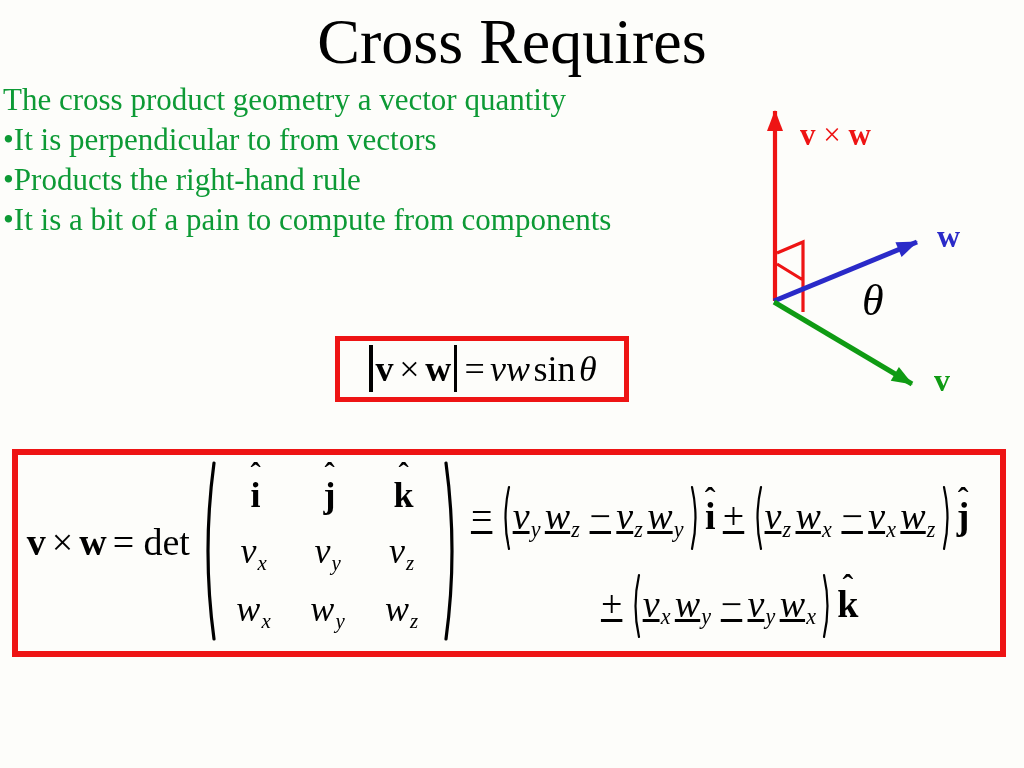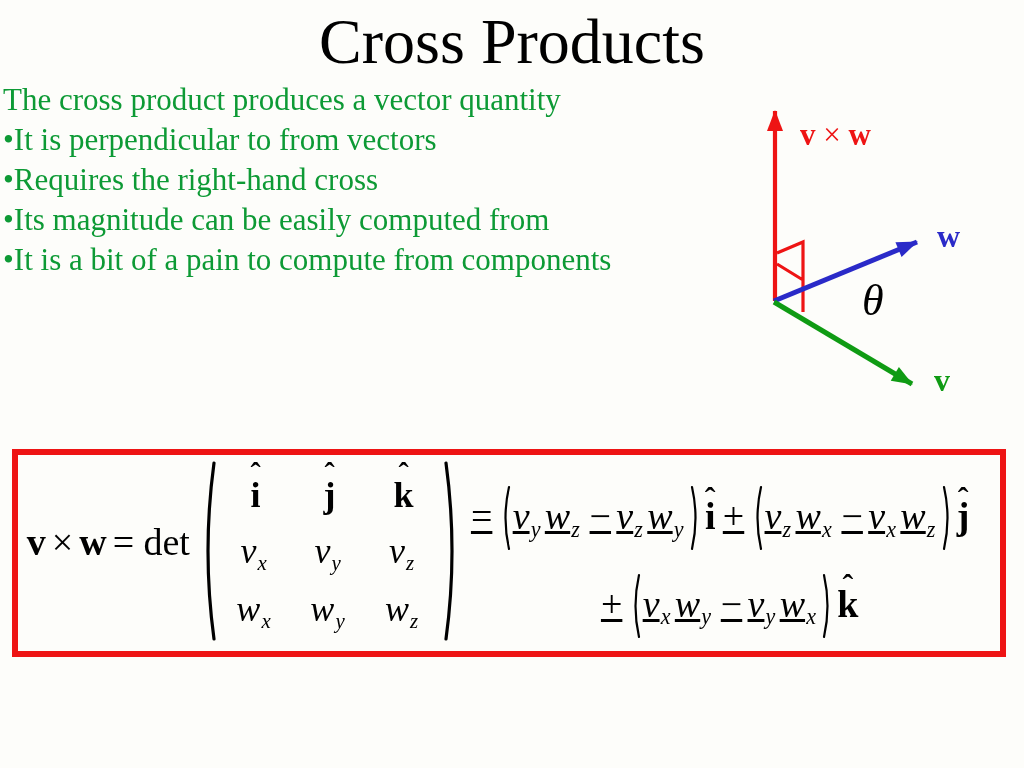--- a/index.html
+++ b/index.html
@@ -55,27 +55,26 @@
   .tk-h { position:relative; display:inline-block; font-weight:700; margin:0 2px; }
   .tk-h .acc { position:absolute; top:-0.56em; left:50%; transform:translateX(-50%);
                font-size:0.85em; font-weight:700; }
   .tk-p { vertical-align:middle; margin:0 1px; transform:translateY(-2px); }
 </style>
 </head>
 <body>
 
 <div class="slide">
 
-  <h1 class="title">Cross Products</h1>
+  <h1 class="title">Cross Requires</h1>
 
   <div class="bullets">
-    <div>The cross product produces a vector quantity</div>
+    <div>The cross product geometry a vector quantity</div>
     <div>•It is perpendicular to from vectors</div>
-    <div>•Requires the right-hand cross</div>
-    <div>•Its magnitude can be easily computed from</div>
+    <div>•Products the right-hand rule</div>
     <div>•It is a bit of a pain to compute from components</div>
   </div>
 
   <svg class="diagram" width="284" height="315" viewBox="0 0 284 315">
     <defs>
       <marker id="ah-red" markerUnits="userSpaceOnUse" markerWidth="24" markerHeight="18" refX="21" refY="9" orient="auto">
           <path d="M1,1 L22,9 L1,17 Z" fill="var(--red)"></path>
         </marker>
       <marker id="ah-blue" markerUnits="userSpaceOnUse" markerWidth="24" markerHeight="18" refX="21" refY="9" orient="auto">
           <path d="M1,1 L22,9 L1,17 Z" fill="var(--blue)"></path>
@@ -89,20 +88,23 @@
     <path d="M37,168 L63,157 L63,227 M37,179 L63,195" fill="none" stroke="var(--red)" stroke-width="3.2"></path>
     <line x1="34" y1="216" x2="177" y2="157" stroke="var(--blue)" stroke-width="5" marker-end="url(#ah-blue)"></line>
     <line x1="34" y1="217" x2="172" y2="299" stroke="var(--green)" stroke-width="5" marker-end="url(#ah-green)"></line>
 
     <text class="lbl-cross" x="60" y="60"><tspan>v</tspan><tspan font-weight="400"> × </tspan><tspan>w</tspan></text>
     <text class="lbl-w" x="197" y="162">w</text>
     <text class="lbl-v" x="194" y="306">v</text>
     <text class="lbl-theta" x="122" y="230">θ</text>
   </svg>
 
+  <div class="magbox">
+    <div class="mathline"><span class="tk-bar"></span><span class="tk-b">v</span><span class="tk-o">×</span><span class="tk-b">w</span><span class="tk-bar"></span><span class="tk-o">=</span><span class="tk-v">v</span><span class="tk-v">w</span><span class="tk-r">sin</span><span class="tk-v">θ</span></div>
+  </div>
 
   <div class="bigbox">
     <div class="lhs mathline"><span class="tk-b">v</span><span class="tk-o">×</span><span class="tk-b">w</span><span class="tk-o">=</span><span class="tk-r">det</span></div>
     <div class="mwrap">
       <span><svg width="18" height="182" class="tk-p">
             <path d="M 15 3 Q 3 91 15 179" fill="none" stroke="currentColor" stroke-width="3.2" stroke-linecap="round"></path>
           </svg></span>
       <div class="mgrid">
           <span class="cell"><span class="tk-h"><span class="acc">ˆ</span>i</span></span>
           <span class="cell"><span class="tk-h"><span class="acc">ˆ</span>j</span></span>

